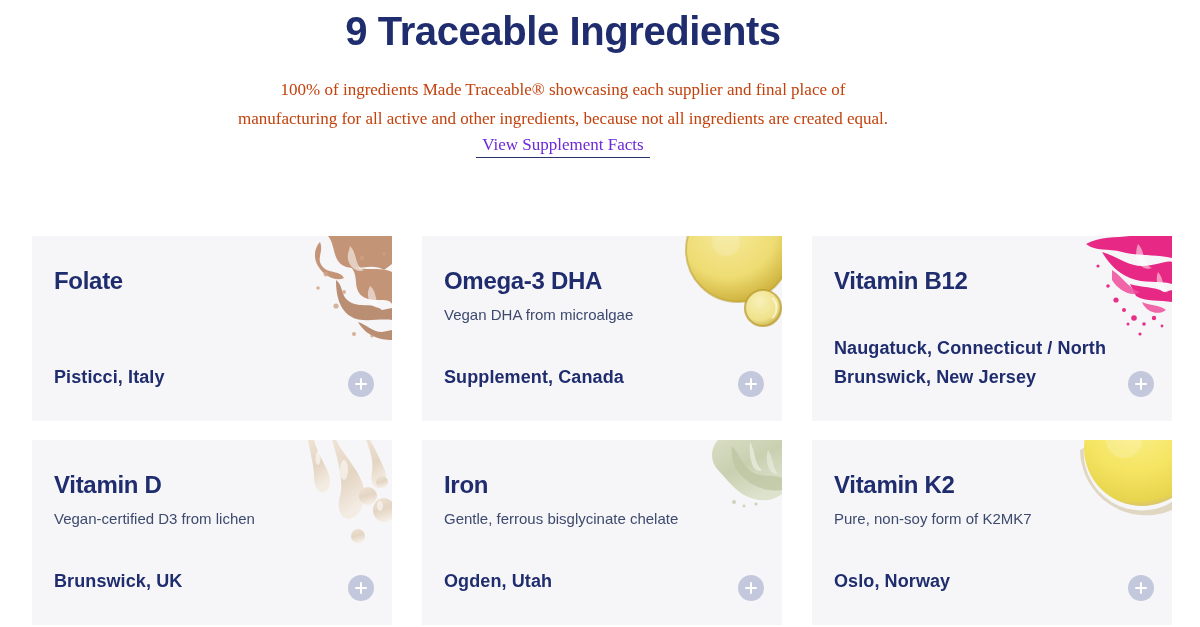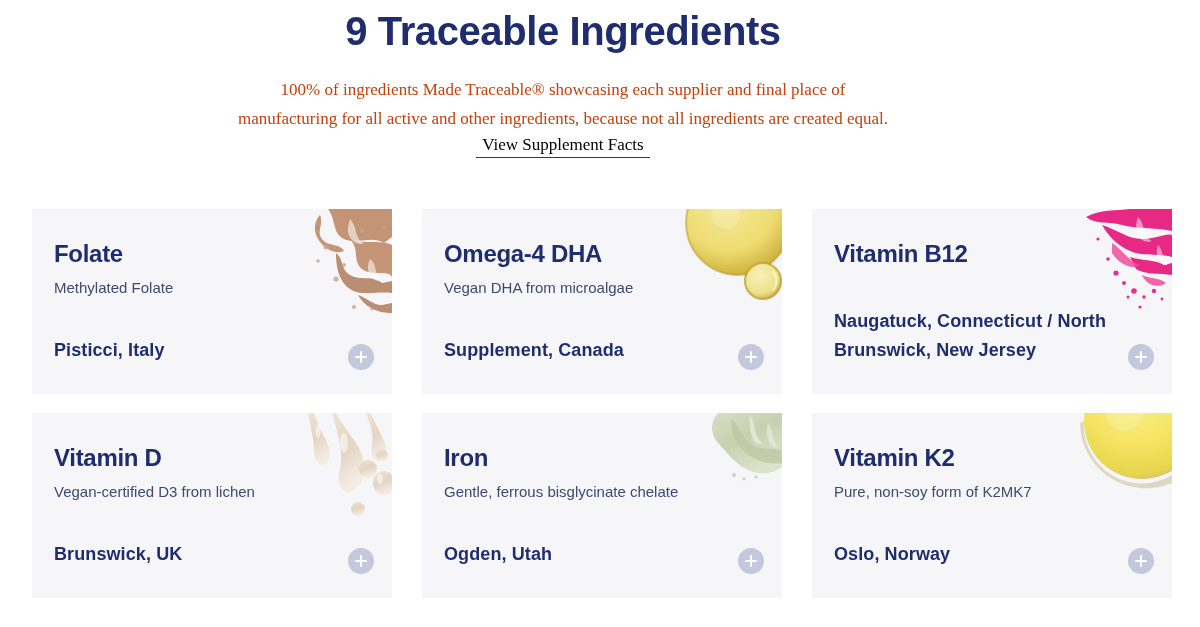--- a/index.html
+++ b/index.html
@@ -46,32 +46,32 @@
 
   .facts-link-row {
     margin-top: 2px;
     text-align: center;
   }
 
   .facts-link {
     display: inline-block;
     font-family: "Liberation Serif", serif;
     font-size: 17px;
-    color: #000000;
+    color: #6d28d9;
     text-decoration: none;
     border-bottom: 1px solid #28356b;
     padding: 0 6px 2px 6px;
     cursor: pointer;
   }
 
   
   .grid {
     position: absolute;
     left: 32px;
-    top: 209px;
+    top: 236px;
     width: 1140px;
     display: grid;
     grid-template-columns: repeat(3, 360px);
     grid-template-rows: 185px 185px;
     column-gap: 30px;
     row-gap: 19px;
   }
 
   .card {
     position: relative;
@@ -195,21 +195,20 @@
             <circle cx="152" cy="18" r="1.8"></circle>
           </g>
           <g fill="#ffffff" opacity="0.55">
             <path d="M118 10 C126 18 122 30 132 34 C124 38 114 28 116 18 Z"></path>
             <path d="M138 50 C146 56 142 68 150 72 C140 74 132 62 138 50 Z"></path>
           </g>
         </svg>
       </div>
       <div class="card-body">
         <div class="card-title">Folate</div>
-        <div class="card-sub">Methylated Folate</div>
       </div>
       <div class="card-location">Pisticci, Italy</div>
       <button class="plus-button"></button>
     </div>
 
     <div class="card">
       <div class="card-art">
         <svg viewBox="0 0 160 112" preserveAspectRatio="none">
           <defs>
             <radialGradient id="oilA" cx="40%" cy="30%" r="75%">
@@ -225,21 +224,21 @@
           </defs>
           <circle cx="116" cy="14" r="52" fill="url(#oilA)"></circle>
           <circle cx="116" cy="14" r="52" fill="none" stroke="#b99a2e" stroke-width="2" opacity="0.55"></circle>
           <circle cx="141" cy="72" r="18" fill="url(#oilB)"></circle>
           <circle cx="141" cy="72" r="18" fill="none" stroke="#b99a2e" stroke-width="2.2" opacity="0.7"></circle>
           <path d="M150 62 C156 66 156 78 150 82" fill="none" stroke="#ffffff" stroke-width="2" opacity="0.6"></path>
           <circle cx="104" cy="6" r="14" fill="#ffffff" opacity="0.16"></circle>
         </svg>
       </div>
       <div class="card-body">
-        <div class="card-title">Omega-4 DHA</div>
+        <div class="card-title">Omega-3 DHA</div>
         <div class="card-sub">Vegan DHA from microalgae</div>
       </div>
       <div class="card-location">Supplement, Canada</div>
       <button class="plus-button"></button>
     </div>
 
     <div class="card">
       <div class="card-art">
         <svg viewBox="0 0 160 112" preserveAspectRatio="none">
           <g fill="#e6197c" opacity="0.93">

